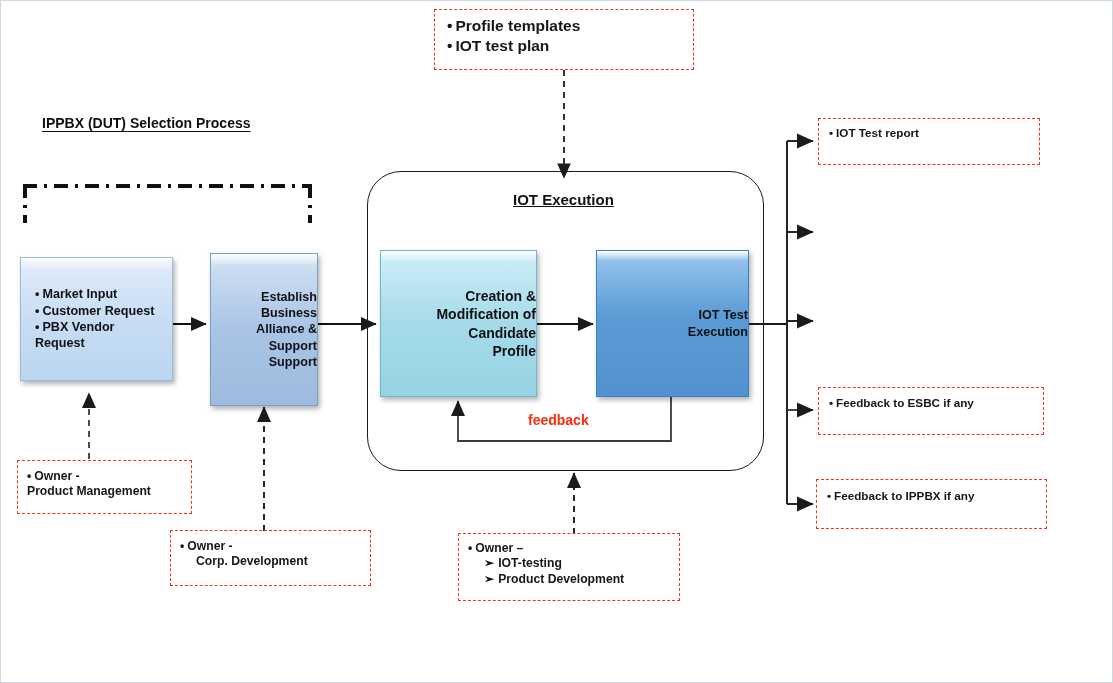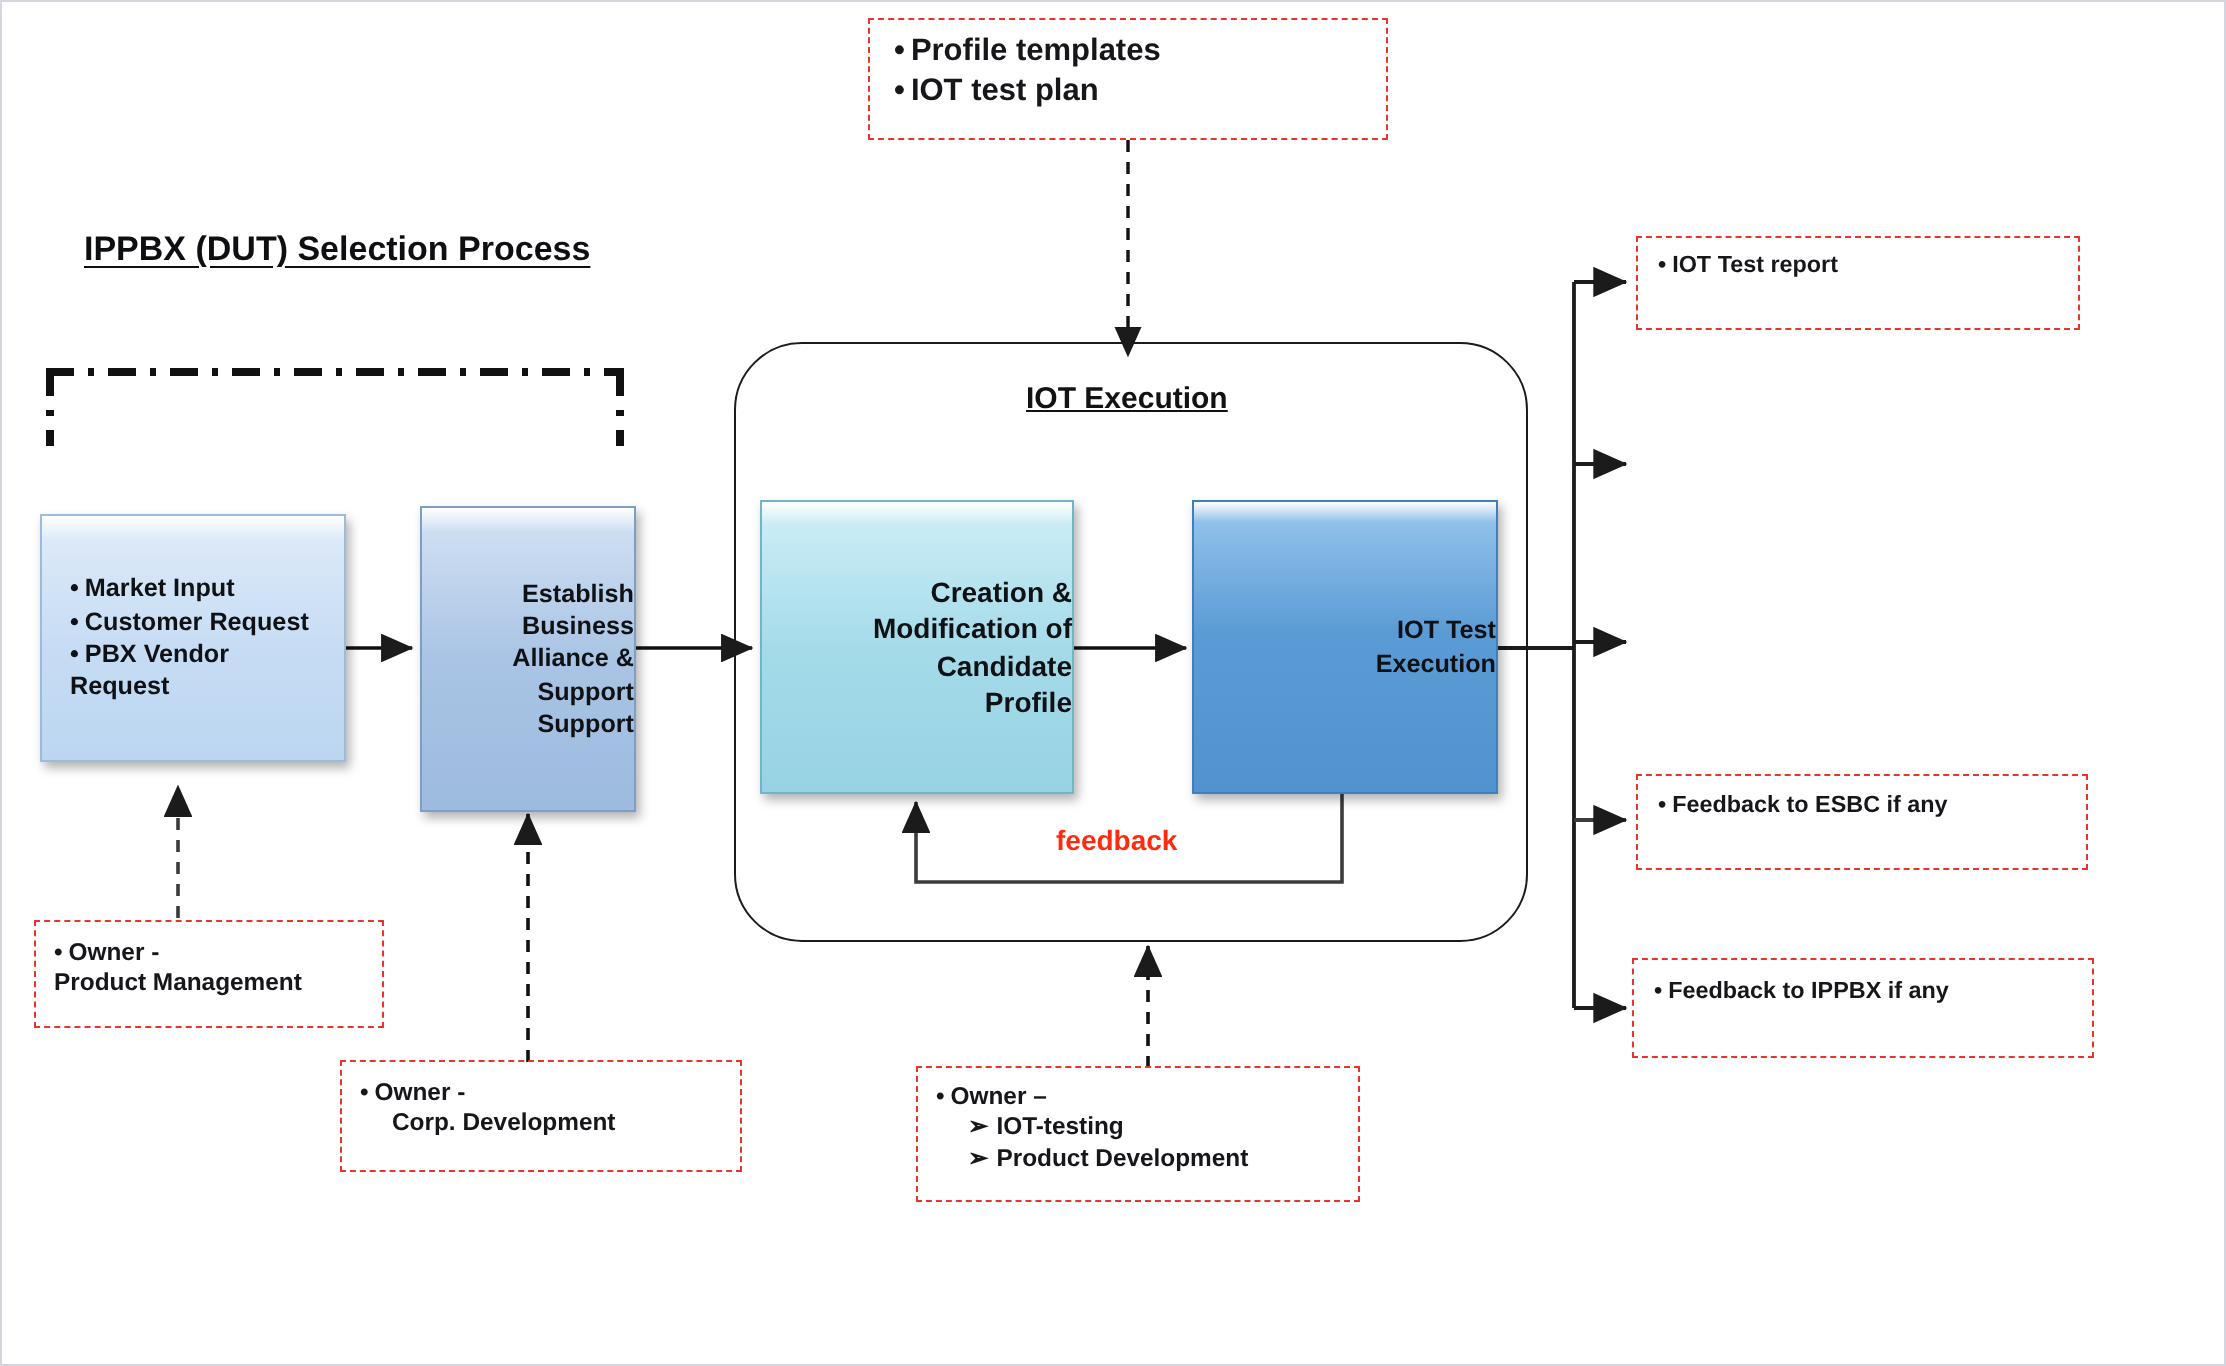--- a/index.html
+++ b/index.html
@@ -146,21 +146,21 @@
     <path d="M88,458 L88,392" stroke="#3a3a3a" stroke-width="1.8" fill="none" stroke-dasharray="6 5" marker-end="url(#ahu)"></path>
     <path d="M263,530 L263,406" stroke="#111111" stroke-width="1.8" fill="none" stroke-dasharray="6 5" marker-end="url(#ahu)"></path>
     <path d="M573,533 L573,472" stroke="#111111" stroke-width="1.8" fill="none" stroke-dasharray="6 5" marker-end="url(#ahu)"></path>
   </svg>
 
   <div class="note" style="left:433px;top:8px;width:260px;height:61px;padding:6px 0 0 12px;font-size:15.5px;">
     <span class="line bul">Profile templates</span>
     <span class="line bul">IOT test plan</span>
   </div>
 
-  <div class="page-title" style="left:41px;top:114px;font-size:17px;">IPPBX (DUT) Selection Process</div>
+  <div class="page-title" style="left:41px;top:114px;font-size:14px;">IPPBX (DUT) Selection Process</div>
 
   <div class="container-round" style="left:366px;top:170px;width:397px;height:300px;"></div>
   <div class="container-title" style="left:512px;top:190px;font-size:15px;text-decoration:underline;">IOT Execution</div>
 
   <div class="pbox b1" style="left:19px;top:256px;width:153px;height:124px;font-size:12.6px;">
     <div class="inner">
       <span class="li">Market Input</span><br>
       <span class="li">Customer Request</span><br>
       <span class="li">PBX Vendor</span><br>
       <span>Request</span>

